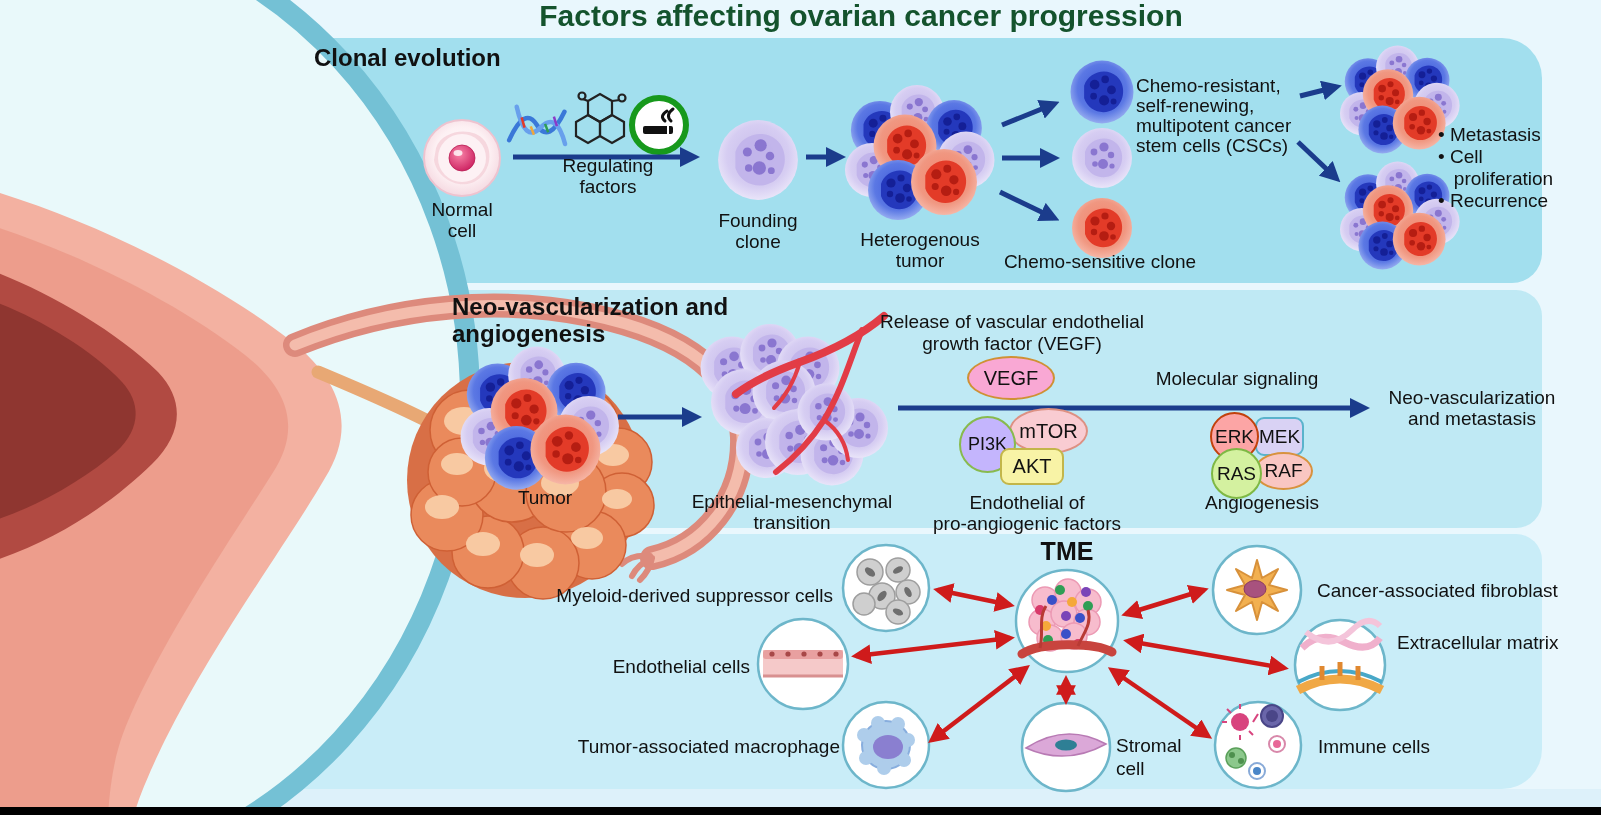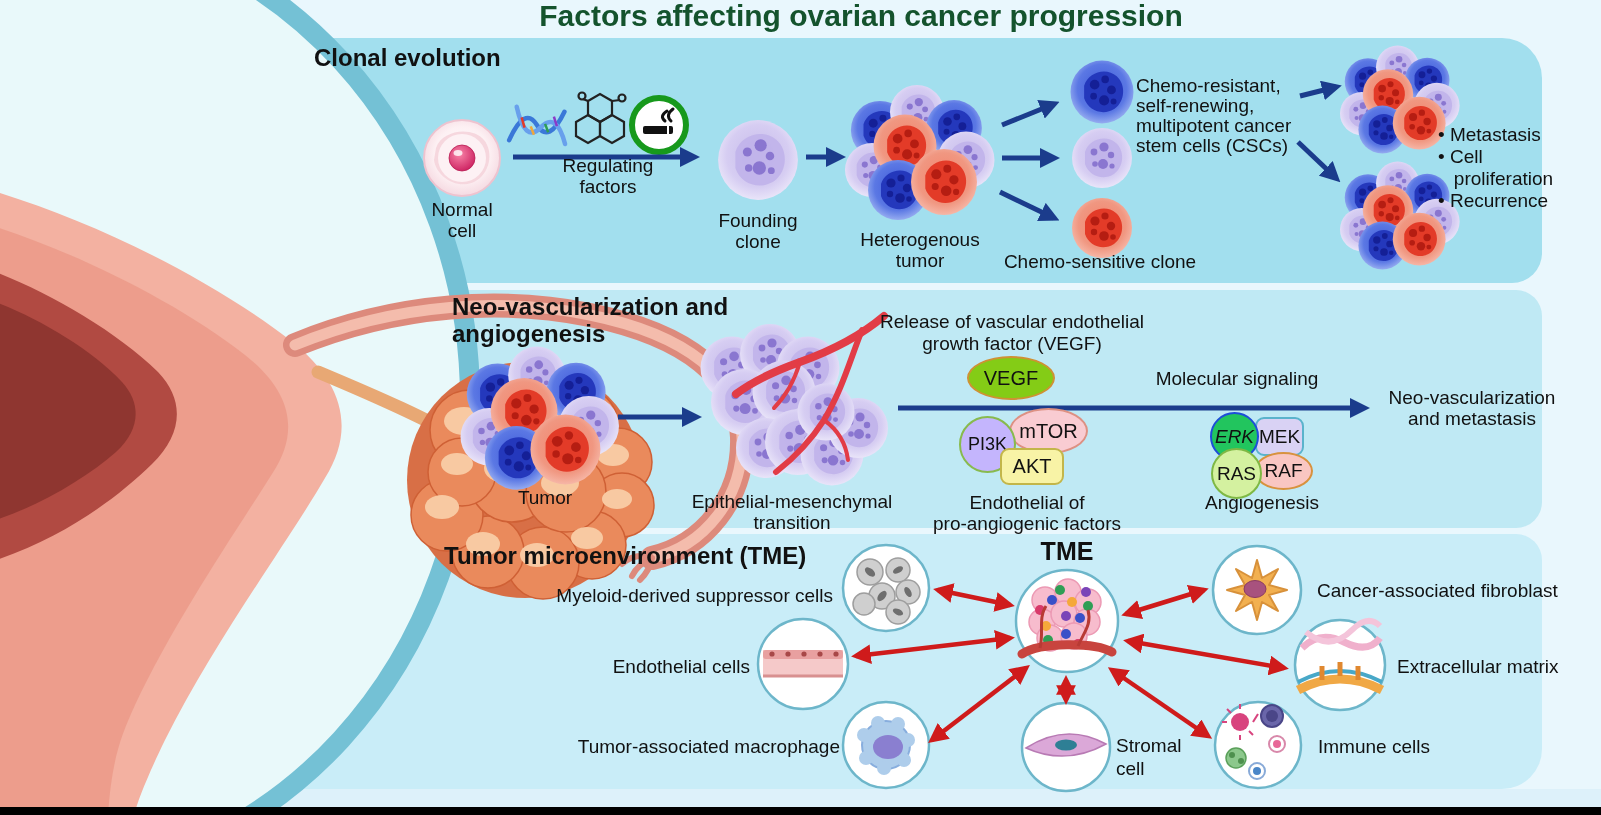--- a/index.html
+++ b/index.html
@@ -10,25 +10,25 @@
   #p2{top:290px;height:238px;background:#bfe9f4;border-radius:8px 26px 26px 8px;}
   #p3{top:534px;height:255px;background:#c9edf8;border-radius:8px 26px 40px 8px;}
   #bottom-band{position:absolute;left:0;top:789px;width:1601px;height:18px;background:#ddf1fa;z-index:1;}
   #bottom-bar{position:absolute;left:0;top:807px;width:1601px;height:8px;background:#000;z-index:20;}
   #art{position:absolute;left:0;top:0;z-index:5;}
   .t{position:absolute;z-index:10;white-space:pre-wrap;font-size:19px;line-height:21px;}
   .c{text-align:center;} .r{text-align:right;} .b{font-weight:bold;}
   .node{position:absolute;z-index:11;display:flex;align-items:center;justify-content:center;
         font-size:19px;color:#111;box-sizing:border-box;}
   #title{left:361px;top:5px;width:1000px;text-align:center;font-size:30px;font-weight:bold;color:#14532d;}
-  #vegf{left:967px;top:356px;width:88px;height:44px;border-radius:50%;background:#84cc16;border:2px solid #cf9134;font-size:20px;}
+  #vegf{left:967px;top:356px;width:88px;height:44px;border-radius:50%;background:#f9a8d4;border:2px solid #cf9134;font-size:20px;}
   #pi3k{left:959px;top:416px;width:57px;height:57px;border-radius:50%;background:#c4b5fd;border:2px solid #88ba4e;font-size:18px;}
   #mtor{left:1009px;top:408px;width:79px;height:46px;border-radius:50%;background:#f9ccd2;border:2px solid #dd9183;font-size:20px;}
   #akt{left:1000px;top:448px;width:64px;height:37px;border-radius:9px;background:#f8f3a6;border:2px solid #c3b64a;font-size:20px;}
-  #erk{left:1210px;top:412px;width:49px;height:49px;border-radius:50%;background:#22c55e;border:2px solid #1d4ed8;font-style:italic;}
+  #erk{left:1210px;top:412px;width:49px;height:49px;border-radius:50%;background:#fca5a5;border:2px solid #c2410c;}
   #mek{left:1255px;top:417px;width:49px;height:39px;border-radius:9px;background:#d9d2f4;border:2px solid #5ab3cc;}
   #ras{left:1211px;top:448px;width:51px;height:51px;border-radius:50%;background:#d4f1a0;border:2px solid #7eb844;}
   #raf{left:1254px;top:452px;width:59px;height:38px;border-radius:50%;background:#f9c6c2;border:2px solid #d8923e;}
 </style>
 </head>
 <body>
 
 <div id="stage">
 
   <div id="p1" class="panel"></div>
@@ -395,30 +395,29 @@
 transition</div>
   <div class="t c" style="left:862px;top:311px;width:300px;line-height:22px;">Release of vascular endothelial
 growth factor (VEGF)</div>
   <div class="t c" style="left:1137px;top:368px;width:200px;">Molecular signaling</div>
   <div class="t c" style="left:917px;top:492px;width:220px;">Endothelial of
 pro-angiogenic factors</div>
   <div class="t c" style="left:1182px;top:492px;width:160px;">Angiogenesis</div>
   <div class="t c" style="left:1372px;top:387px;width:200px;">Neo-vascularization
 and metastasis</div>
 
-  <div class="t b" style="left:444px;top:545px;font-size:24px;">Tumor microenvironment (TME)</div>
   <div class="t b c" style="left:1017px;top:541px;width:100px;font-size:25px;">TME</div>
   <div class="t r" style="left:533px;top:585px;width:300px;">Myeloid-derived suppressor cells</div>
   <div class="t r" style="left:550px;top:656px;width:200px;">Endothelial cells</div>
   <div class="t r" style="left:538px;top:736px;width:302px;">Tumor-associated macrophage</div>
   <div class="t" style="left:1116px;top:734px;line-height:23px;">Stromal
 cell</div>
   <div class="t" style="left:1318px;top:736px;width:150px;">Immune cells</div>
   <div class="t" style="left:1317px;top:580px;width:280px;">Cancer-associated fibroblast</div>
-  <div class="t" style="left:1397px;top:656px;width:200px;">Extracellular matrix</div>
+  <div class="t" style="left:1397px;top:632px;width:200px;">Extracellular matrix</div>
 
   <div id="mtor" class="node">mTOR</div>
   <div id="pi3k" class="node">PI3K</div>
   <div id="akt" class="node">AKT</div>
   <div id="vegf" class="node">VEGF</div>
   <div id="mek" class="node">MEK</div>
   <div id="raf" class="node">RAF</div>
   <div id="erk" class="node">ERK</div>
   <div id="ras" class="node">RAS</div>
 

